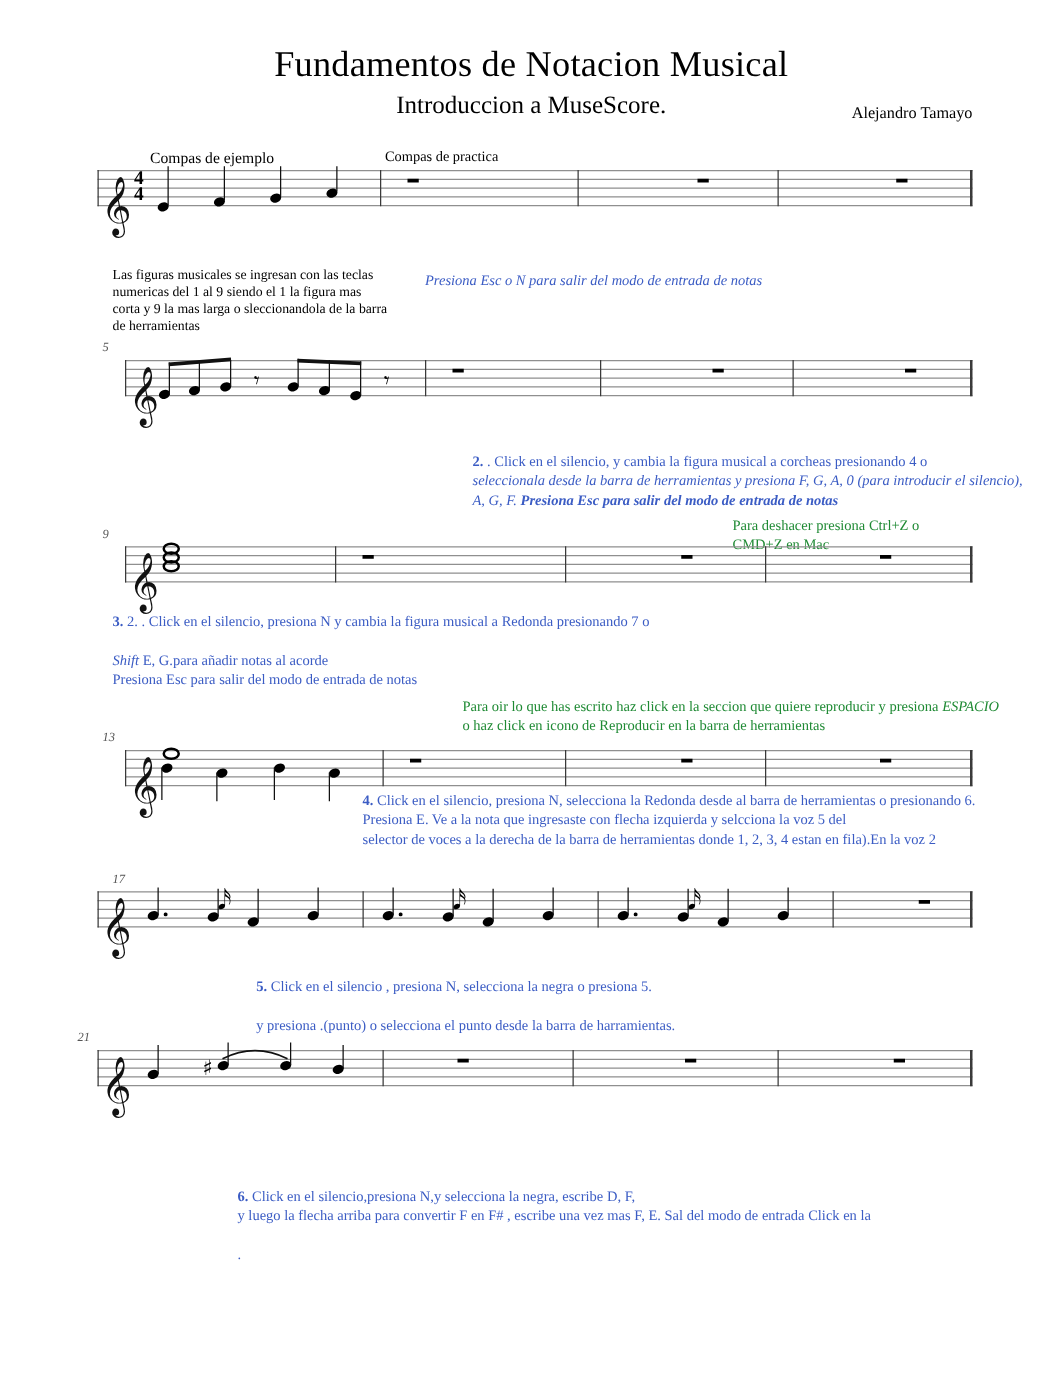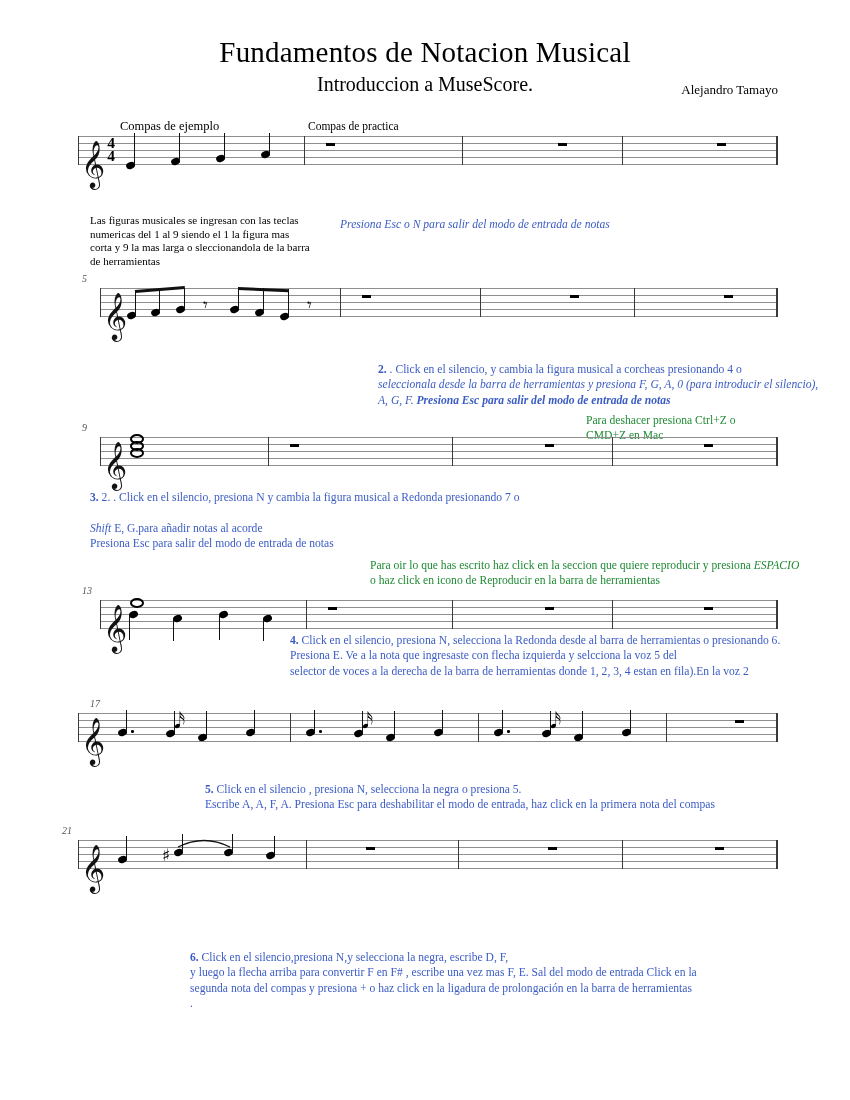--- a/index.html
+++ b/index.html
@@ -299,21 +299,22 @@
     <div class="stem" style="left:504px;top:-2px;height:26px;"></div>
     <div class="nh" style="left:544px;top:16px;"></div>
     <div class="stem" style="left:552px;top:-3px;height:22px;"></div>
     <div class="bar" style="left:588px;"></div>
     <div class="wrest" style="left:657px;top:7px;"></div>
     <div class="bar endthick" style="left:698px;"></div>
   </div>
 
   <div class="txt blue" style="left:205px;top:782px;width:600px;">
     <b>5.</b><span> Click en el silencio , presiona  N, selecciona la negra o presiona  5.</span><br>
-    <span>Escribe A, A, F, A. Presiona Esc para deshabilitar el modo de entrada, haz click en la primera nota del compas</span><br>
+    <br>
+    <span>y presiona .(punto) o selecciona el punto desde la barra de harramientas.</span>
   </div>
 
   <div class="measnum" style="left:62px;top:825px;">21</div>
   <div class="system" style="left:78px;top:840px;width:700px;height:29px;">
     <div class="staff" style="width:700px;height:29px;">
       <div class="ln l0" style="width:700px;"></div>
         <div class="ln l1" style="width:700px;"></div>
       <div class="ln l2" style="width:700px;"></div>
         <div class="ln l3" style="width:700px;"></div>
       <div class="ln l4" style="width:700px;"></div>
@@ -338,17 +339,17 @@
     <div class="bar" style="left:380px;"></div>
     <div class="wrest" style="left:470px;top:7px;"></div>
     <div class="bar" style="left:544px;"></div>
     <div class="wrest" style="left:637px;top:7px;"></div>
     <div class="bar endthick" style="left:698px;"></div>
   </div>
 
   <div class="txt blue" style="left:190px;top:950px;width:600px;">
     <b>6.</b><span> Click en el silencio,presiona  N,y selecciona la negra, escribe D, F,</span><br>
     <span>y luego la flecha arriba para convertir F en F# , escribe una vez mas F, E. Sal del modo de entrada Click en la</span><br>
-    <span>segunda nota del compas y presiona + o haz click en la ligadura de prolongación en la barra de herramientas</span><br>
+    <br>
     <span>.</span>
   </div>
 
 </div>
 
 </body></html>

